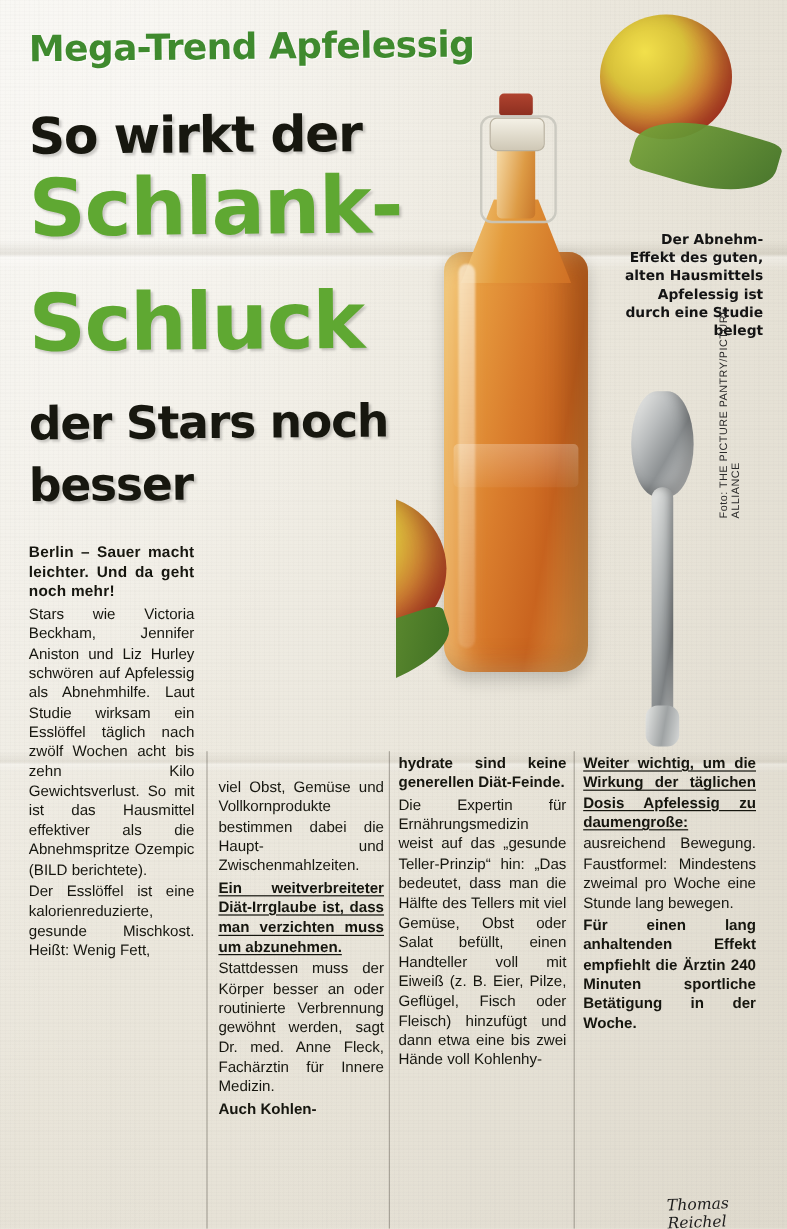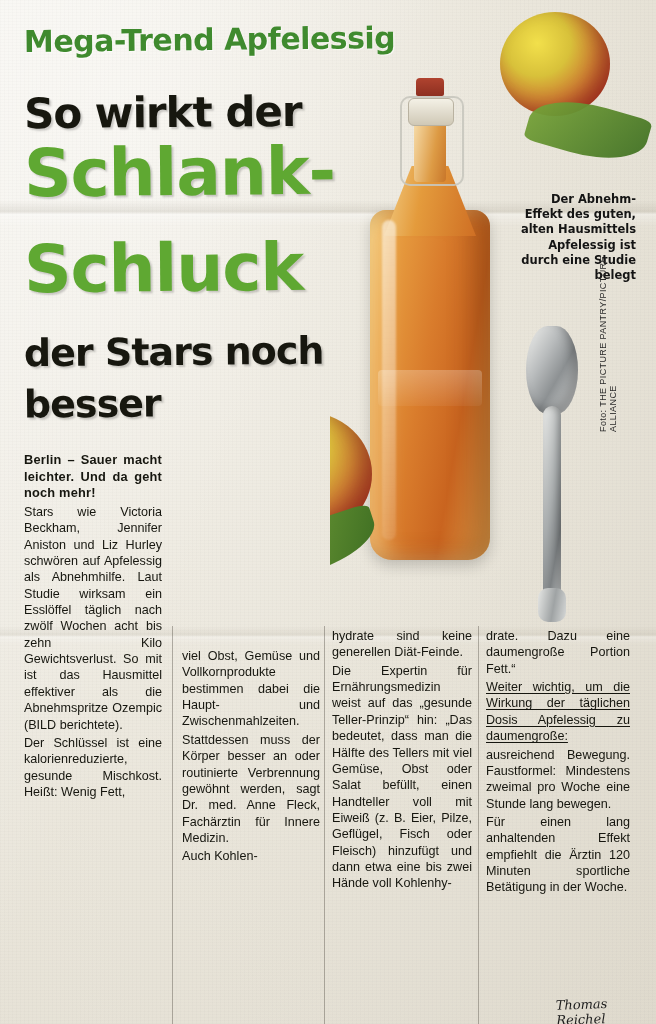--- a/index.html
+++ b/index.html
@@ -171,21 +171,21 @@
     font-size:12.6px;line-height:1.30;
     text-align:justify;color:#16160f;
     hyphens:auto;
   }
   .c1{left:24px;width:138px;}
   .c2{left:182px;width:138px;top:648px;}
   .c3{left:332px;width:140px;top:628px;}
   .c4{left:486px;width:144px;top:628px;}
   .c1 p,.c2 p,.c3 p,.c4 p{margin:0 0 2px 0;}
   .lead{font-weight:bold;font-size:12.8px;letter-spacing:0.2px;}
-  .b{font-weight:normal;}
+  .b{font-weight:bold;}
   .u{ text-decoration:underline; text-underline-offset:2px;}
   .rule-v{
     position:absolute;top:626px;width:1px;height:398px;background:rgba(60,55,45,0.35);
   }
   .rv1{left:324px;}
   .rv2{left:478px;}
   .rule-v-short{
     position:absolute;left:172px;top:626px;width:1px;height:398px;background:rgba(60,55,45,0.35);
   }
   .signature{
@@ -235,32 +235,32 @@
   <div class="caption-photo">Der Abnehm-Effekt des guten, alten Hausmittels Apfelessig ist durch eine Studie belegt</div>
   <div class="credit">Foto: THE PICTURE PANTRY/PICTURE ALLIANCE</div>
 
   <div class="rule-v-short"></div>
   <div class="rule-v rv1"></div>
   <div class="rule-v rv2"></div>
 
   <div class="col c1">
       <p class="lead">Berlin – Sauer macht leichter. Und da geht noch mehr!</p>
       <p>Stars wie Victoria Beckham, Jennifer Aniston und Liz Hurley schwören auf Apfelessig als Abnehmhilfe. Laut Studie wirksam ein Esslöffel täglich nach zwölf Wochen acht bis zehn Kilo Gewichtsverlust. So mit ist das Hausmittel effektiver als die Abnehmspritze Ozempic (BILD berichtete).</p>
-      <p>Der Schlüssel ist eine kalorienreduzierte, gesunde Mischkost. Heißt: Wenig Fett,</p>
+      <p>Der Esslöffel ist eine kalorienreduzierte, gesunde Mischkost. Heißt: Wenig Fett,</p>
     </div>
   <div class="col c2">
       <p>viel Obst, Gemüse und Vollkornprodukte bestimmen dabei die Haupt- und Zwischenmahlzeiten.</p>
+      <p class="u b">Ein weitverbreiteter Diät-Irrglaube ist, dass man verzichten muss um abzunehmen.</p>
       <p>Stattdessen muss der Körper besser an oder routinierte Verbrennung gewöhnt werden, sagt Dr. med. Anne Fleck, Fachärztin für Innere Medizin.</p>
       <p class="b">Auch Kohlen-</p>
     </div>
   <div class="col c3">
       <p class="b">hydrate sind keine generellen Diät-Feinde.</p>
       <p>Die Expertin für Ernährungsmedizin weist auf das „gesunde Teller-Prinzip“ hin: „Das bedeutet, dass man die Hälfte des Tellers mit viel Gemüse, Obst oder Salat befüllt, einen Handteller voll mit Eiweiß (z. B. Eier, Pilze, Geflügel, Fisch oder Fleisch) hinzufügt und dann etwa eine bis zwei Hände voll Kohlenhy-</p>
     </div>
   <div class="col c4">
-      <p>drate. Dazu eine daumengroße Portion Fett.“</p>
       <p class="u b">Weiter wichtig, um die Wirkung der täglichen Dosis Apfelessig zu daumengroße:</p>
       <p>ausreichend Bewegung. Faustformel: Mindestens zweimal pro Woche eine Stunde lang bewegen.</p>
-      <p class="b">Für einen lang anhaltenden Effekt empfiehlt die Ärztin 120 Minuten sportliche Betätigung in der Woche.</p>
+      <p class="b">Für einen lang anhaltenden Effekt empfiehlt die Ärztin 240 Minuten sportliche Betätigung in der Woche.</p>
     </div>
 
   <div class="signature">Thomas Reichel</div>
 </div>
 
 </body></html>

